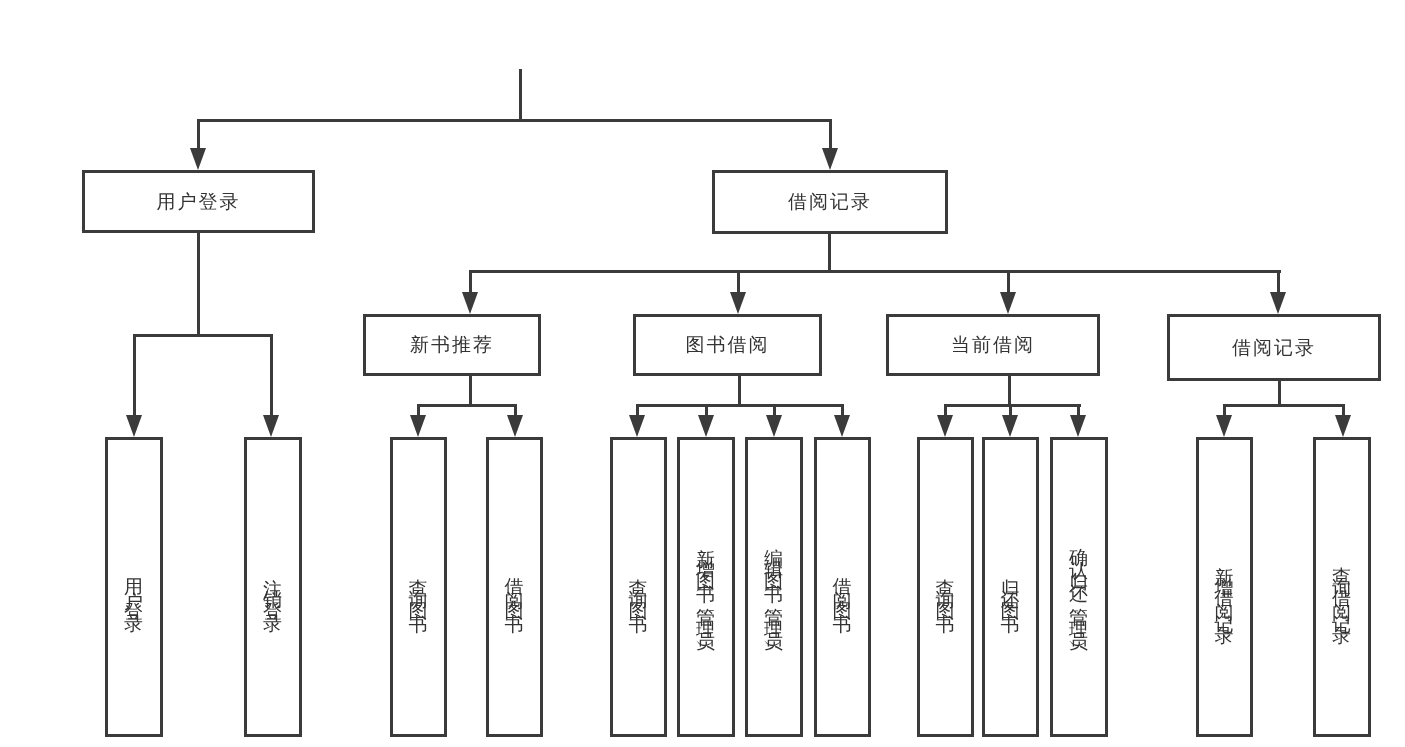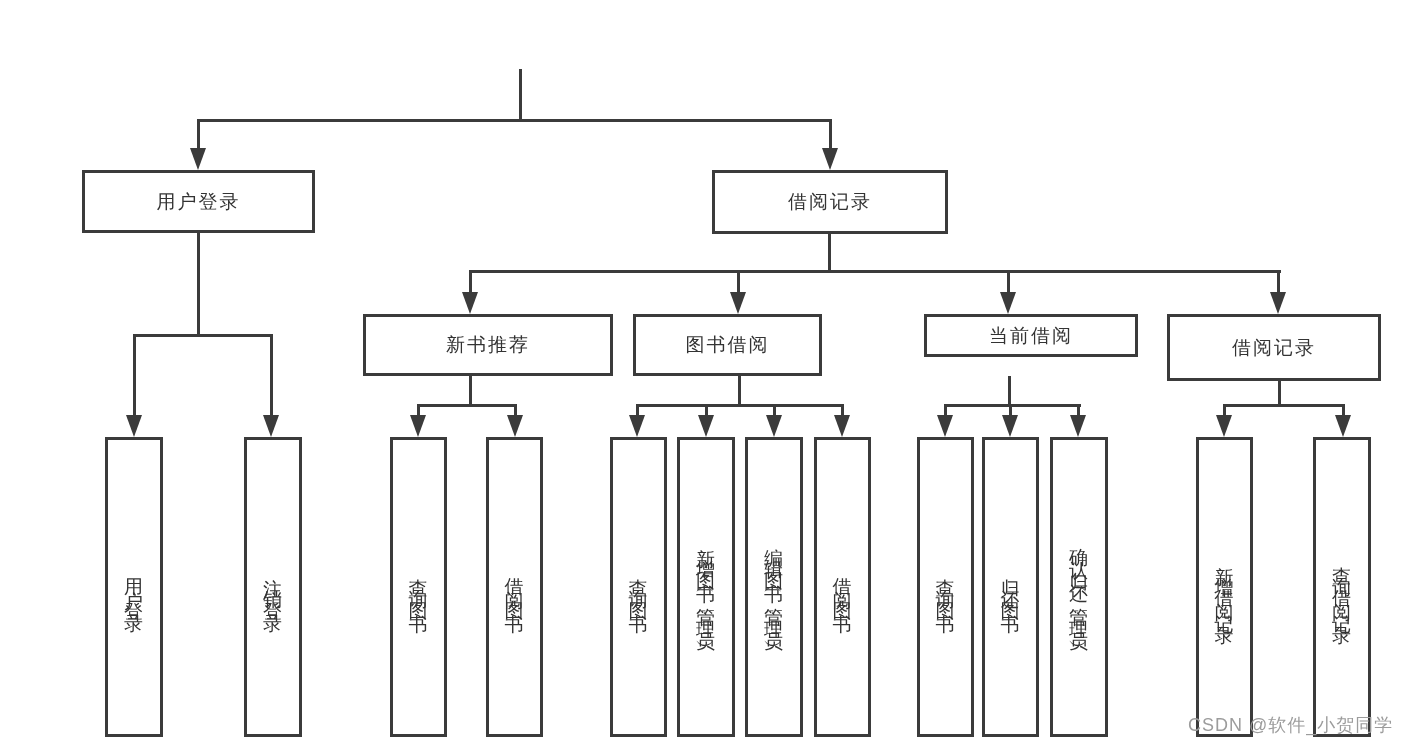--- a/index.html
+++ b/index.html
@@ -117,38 +117,37 @@
   <div class="hline" style="left:1223px;top:404px;width:122px;height:3px"></div>
   <div class="vline" style="left:1223px;top:404px;width:3px;height:14px"></div>
   <div class="arrow" style="left:1216px;top:415px"></div>
   <div class="vline" style="left:1342px;top:404px;width:3px;height:14px"></div>
   <div class="arrow" style="left:1335px;top:415px"></div>
 
 
   <div class="node" style="left:82px;top:170px;width:233px;height:63px">用户登录</div>
   <div class="node" style="left:712px;top:170px;width:236px;height:64px">借阅记录</div>
 
-  <div class="node" style="left:363px;top:314px;width:250px;height:62px">新书推荐</div>
+  <div class="node" style="left:363px;top:314px;width:178px;height:62px">新书推荐</div>
   <div class="node" style="left:633px;top:314px;width:189px;height:62px">图书借阅</div>
-  <div class="node" style="left:924px;top:314px;width:214px;height:43px">当前借阅</div>
+  <div class="node" style="left:886px;top:314px;width:214px;height:62px">当前借阅</div>
   <div class="node" style="left:1167px;top:314px;width:214px;height:67px">借阅记录</div>
 
   <div class="node leaf" style="left:105px;top:437px;width:58px;height:300px">用户登录</div>
   <div class="node leaf" style="left:244px;top:437px;width:58px;height:300px">注销登录</div>
 
   <div class="node leaf" style="left:390px;top:437px;width:57px;height:300px">查询图书</div>
   <div class="node leaf" style="left:486px;top:437px;width:57px;height:300px">借阅图书</div>
 
   <div class="node leaf" style="left:610px;top:437px;width:57px;height:300px">查询图书</div>
   <div class="node leaf" style="left:677px;top:437px;width:58px;height:300px">新增图书（管理员）</div>
   <div class="node leaf" style="left:745px;top:437px;width:58px;height:300px">编辑图书（管理员）</div>
   <div class="node leaf" style="left:814px;top:437px;width:57px;height:300px">借阅图书</div>
 
   <div class="node leaf" style="left:917px;top:437px;width:57px;height:300px">查询图书</div>
   <div class="node leaf" style="left:982px;top:437px;width:57px;height:300px">归还图书</div>
   <div class="node leaf" style="left:1050px;top:437px;width:58px;height:300px">确认归还（管理员）</div>
 
   <div class="node leaf" style="left:1196px;top:437px;width:57px;height:300px">新增借阅记录</div>
   <div class="node leaf" style="left:1313px;top:437px;width:58px;height:300px">查询借阅记录</div>
 
-  <div class="watermark">CSDN @软件_小贺同学</div>
 
 </div>
 
 </body></html>

